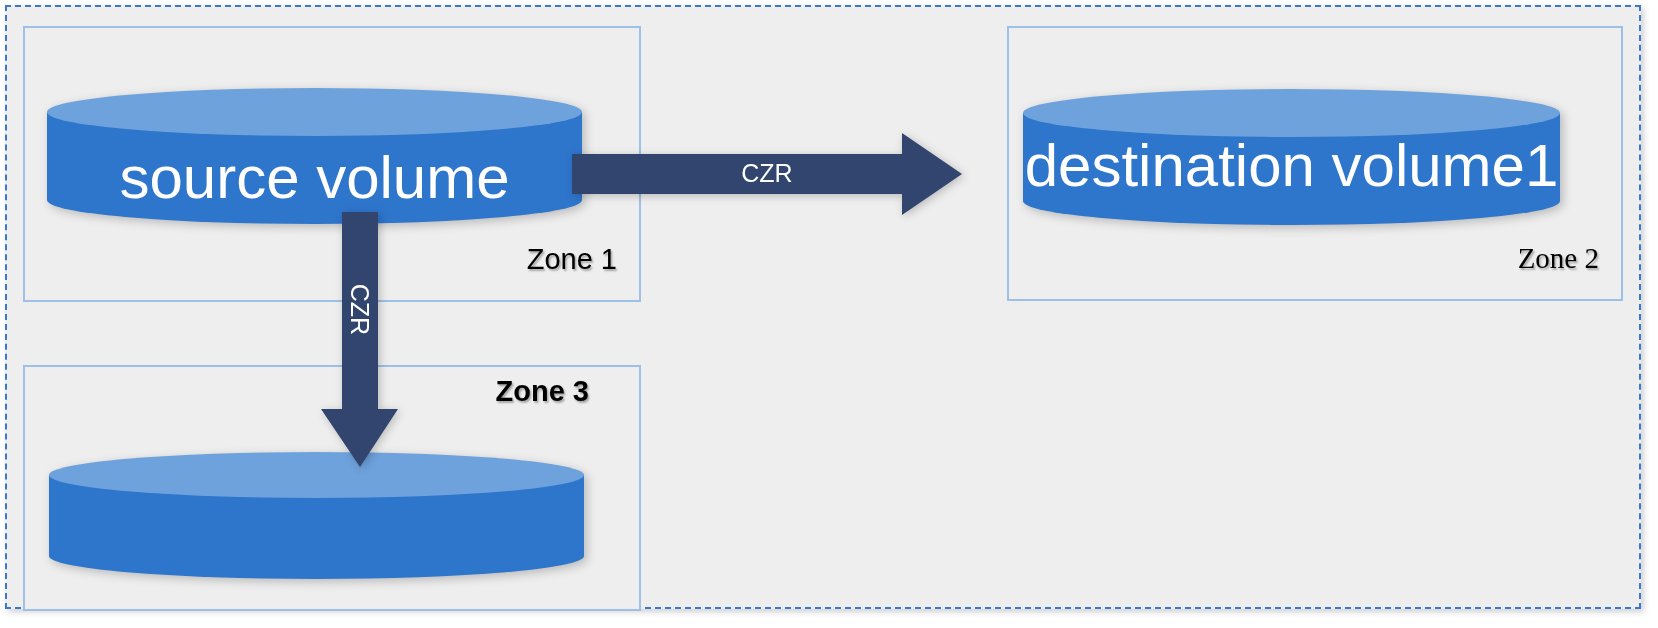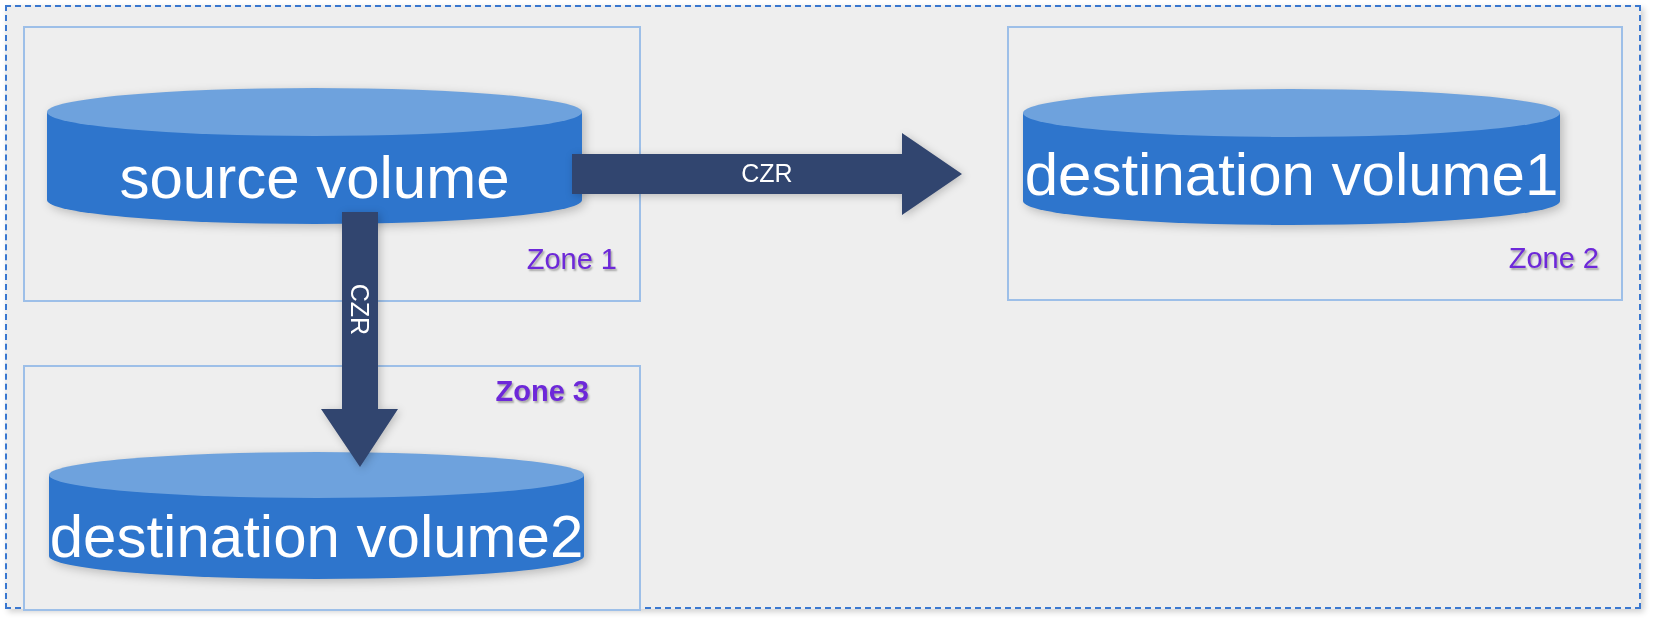--- a/index.html
+++ b/index.html
@@ -51,27 +51,27 @@
   }
 
   #zone-1 { left: 16px;   top: 19px;  width: 618px; height: 276px; }
   #zone-2 { left: 1000px; top: 19px;  width: 616px; height: 275px; }
   #zone-3 { left: 16px;   top: 358px; width: 618px; height: 246px; }
 
   .zone-label {
     position: absolute;
     font-size: 29px;
     line-height: 1;
-    color: #6d28d9;
+    color: #000000;
     white-space: nowrap;
     text-shadow: 1.5px 1.5px 2px rgba(0,0,0,0.3);
   }
 
   #zone-1-label { right: 22px; bottom: 26px; }
-  #zone-2-label { right: 22px; bottom: 26px; }
+  #zone-2-label { right: 22px; bottom: 26px; font-family: Liberation Serif, serif; }
   #zone-3-label { right: 50px; top: 10px; font-weight: bold;    }
 
   
   .cylinder {
     position: absolute;
     filter: drop-shadow(3px 3px 5px rgba(0,0,0,0.22));
   }
 
   .cyl-body {
     position: absolute;
@@ -113,21 +113,21 @@
   #cyl-source .cyl-top    { height: 48px; }
   #cyl-source .cyl-bottom { height: 48px; }
   #cyl-source .cyl-body   { top: 24px; bottom: 24px; }
   #cyl-source .cyl-label  { top: 60px; }
 
   
   #cyl-dest1         { left: 1016px; top: 82px; width: 537px; height: 136px; }
   #cyl-dest1 .cyl-top    { height: 48px; }
   #cyl-dest1 .cyl-bottom { height: 48px; }
   #cyl-dest1 .cyl-body   { top: 24px; bottom: 24px; }
-  #cyl-dest1 .cyl-label  { top: 56px; text-align: center; }
+  #cyl-dest1 .cyl-label  { top: 47px; text-align: center; }
 
   
   #cyl-dest2         { left: 42px;  top: 445px; width: 535px; height: 127px; }
   #cyl-dest2 .cyl-top    { height: 46px; }
   #cyl-dest2 .cyl-bottom { height: 46px; }
   #cyl-dest2 .cyl-body   { top: 23px; bottom: 23px; }
   #cyl-dest2 .cyl-label  { top: 55px; }
 
   
   .arrow {
@@ -208,17 +208,16 @@
       <div class="cyl-bottom"></div>
       <div class="cyl-body"></div>
       <div class="cyl-top"></div>
       <div class="cyl-label">destination volume1</div>
     </div>
 
     <div class="cylinder" id="cyl-dest2">
       <div class="cyl-bottom"></div>
       <div class="cyl-body"></div>
       <div class="cyl-top"></div>
-      <div class="cyl-label">destination volume2</div>
     </div>
 
   </div>
 </div>
 
 </body></html>

